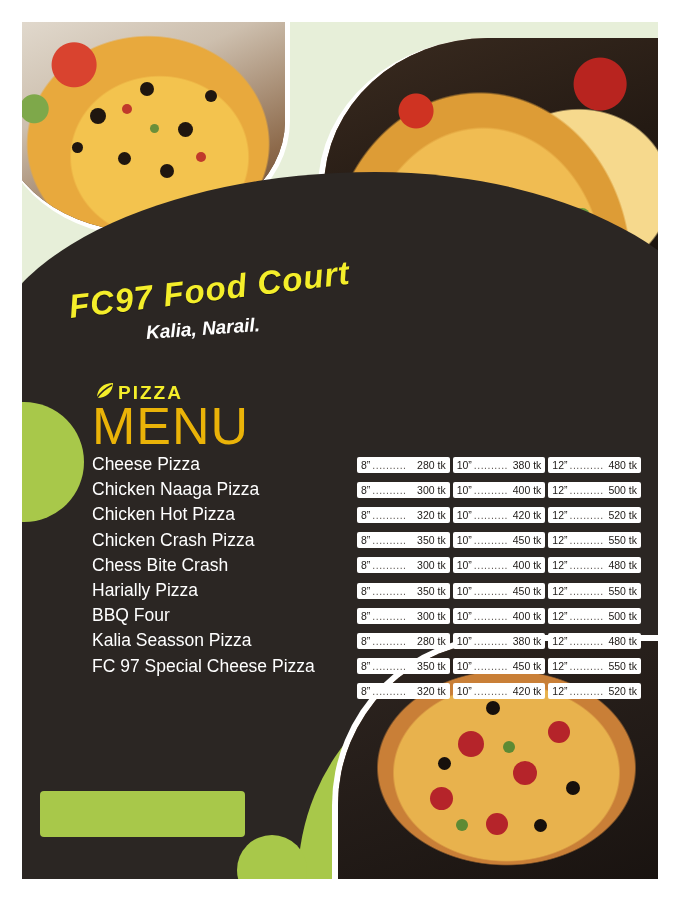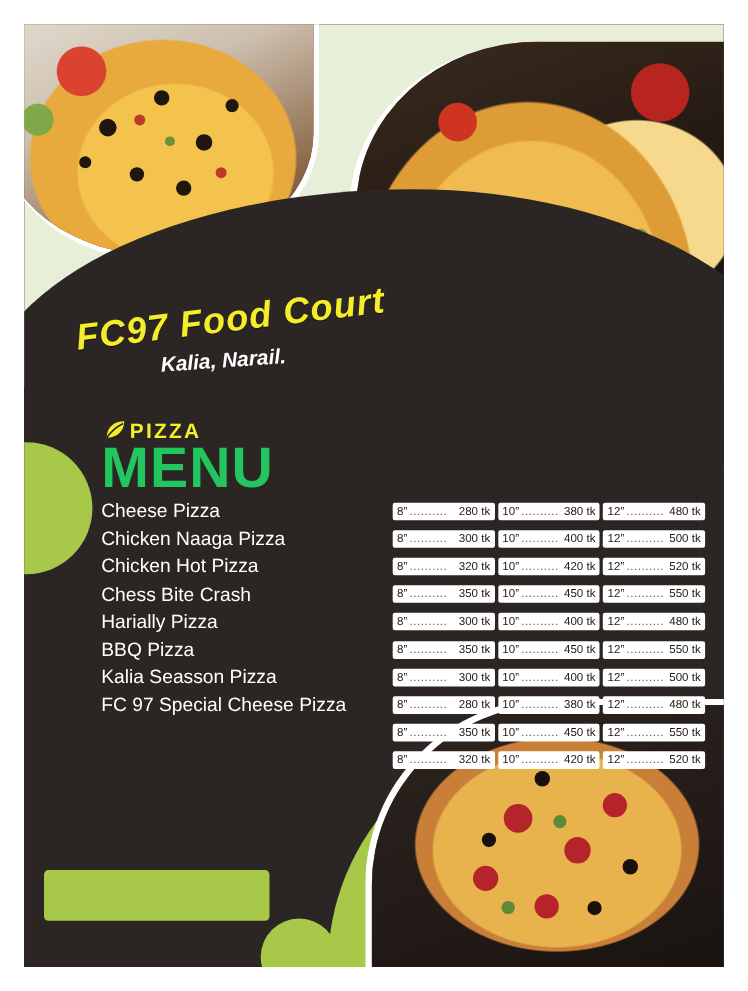--- a/index.html
+++ b/index.html
@@ -238,23 +238,23 @@
     position: absolute;
     left: 72px;
     top: 358px;
     width: 22px;
     height: 22px;
   }
   .menu-word {
     position: absolute;
     left: 70px;
     top: 378px;
-    color: #22c55e;
+    color: #eab308;
     font-size: 52px;
-    font-weight: bold;
+    font-weight: normal;
     letter-spacing: 1px;
     line-height: 52px;
   }
 
   
   .menu-list {
     position: absolute;
     left: 70px;
     top: 430px;
     width: 300px;
@@ -373,23 +373,24 @@
         <path d="M3 18 C7 12, 12 8, 18 5" stroke="#2b2623" stroke-width="1.4" fill="none"></path>
       </svg>
     </span>
     <div class="pizza-wordmark">PIZZA</div>
     <div class="menu-word">MENU</div>
 
     <div class="menu-list">
       <div class="menu-item">Cheese Pizza</div>
       <div class="menu-item">Chicken Naaga Pizza</div>
       <div class="menu-item">Chicken Hot Pizza</div>
+      <div class="menu-item">Chicken Crash Pizza</div>
       <div class="menu-item">Chess Bite Crash</div>
       <div class="menu-item">Harially Pizza</div>
-      <div class="menu-item">BBQ Pizza</div>
+      <div class="menu-item">BBQ Four</div>
       <div class="menu-item">Kalia Seasson Pizza</div>
       <div class="menu-item">FC 97 Special Cheese Pizza</div>
     </div>
 
     <div class="price-table">
 
       <div class="price-row">
         <div class="price-cell">
           <span>8”</span>
           <span class="dots">..........</span>

